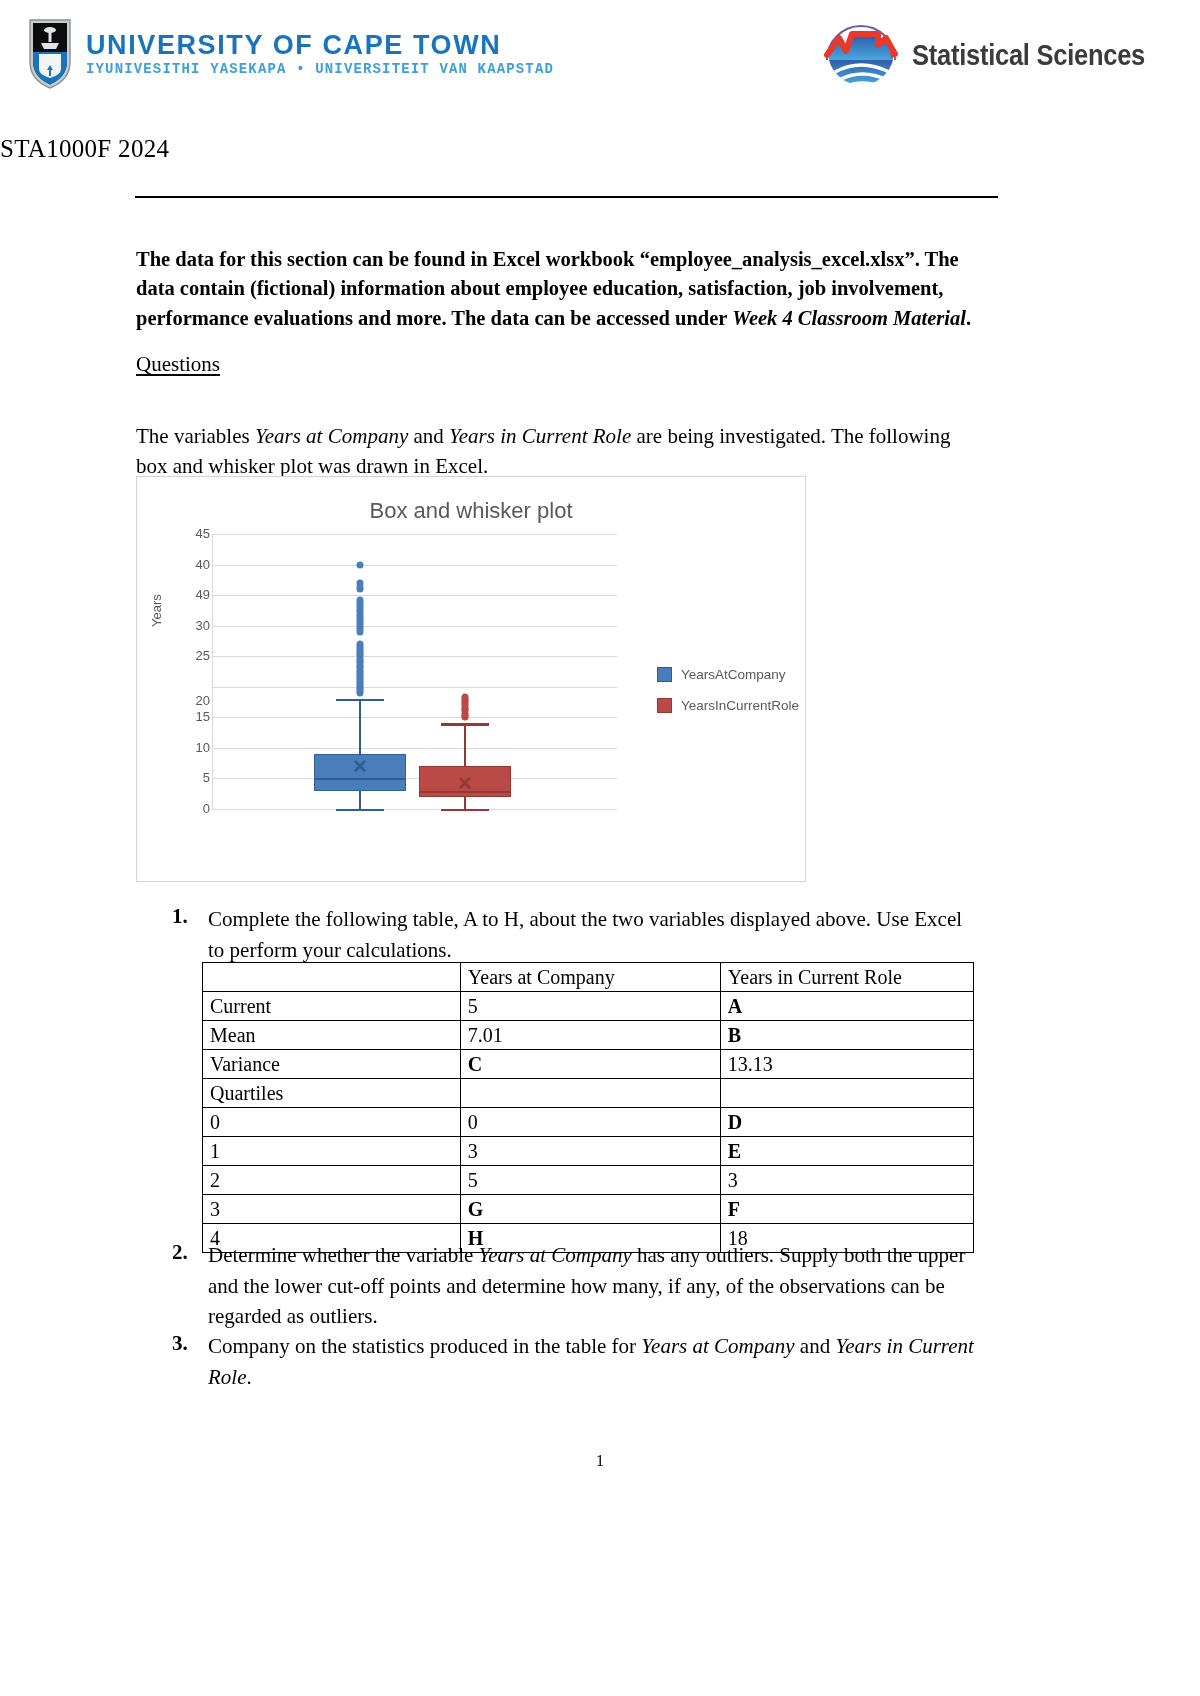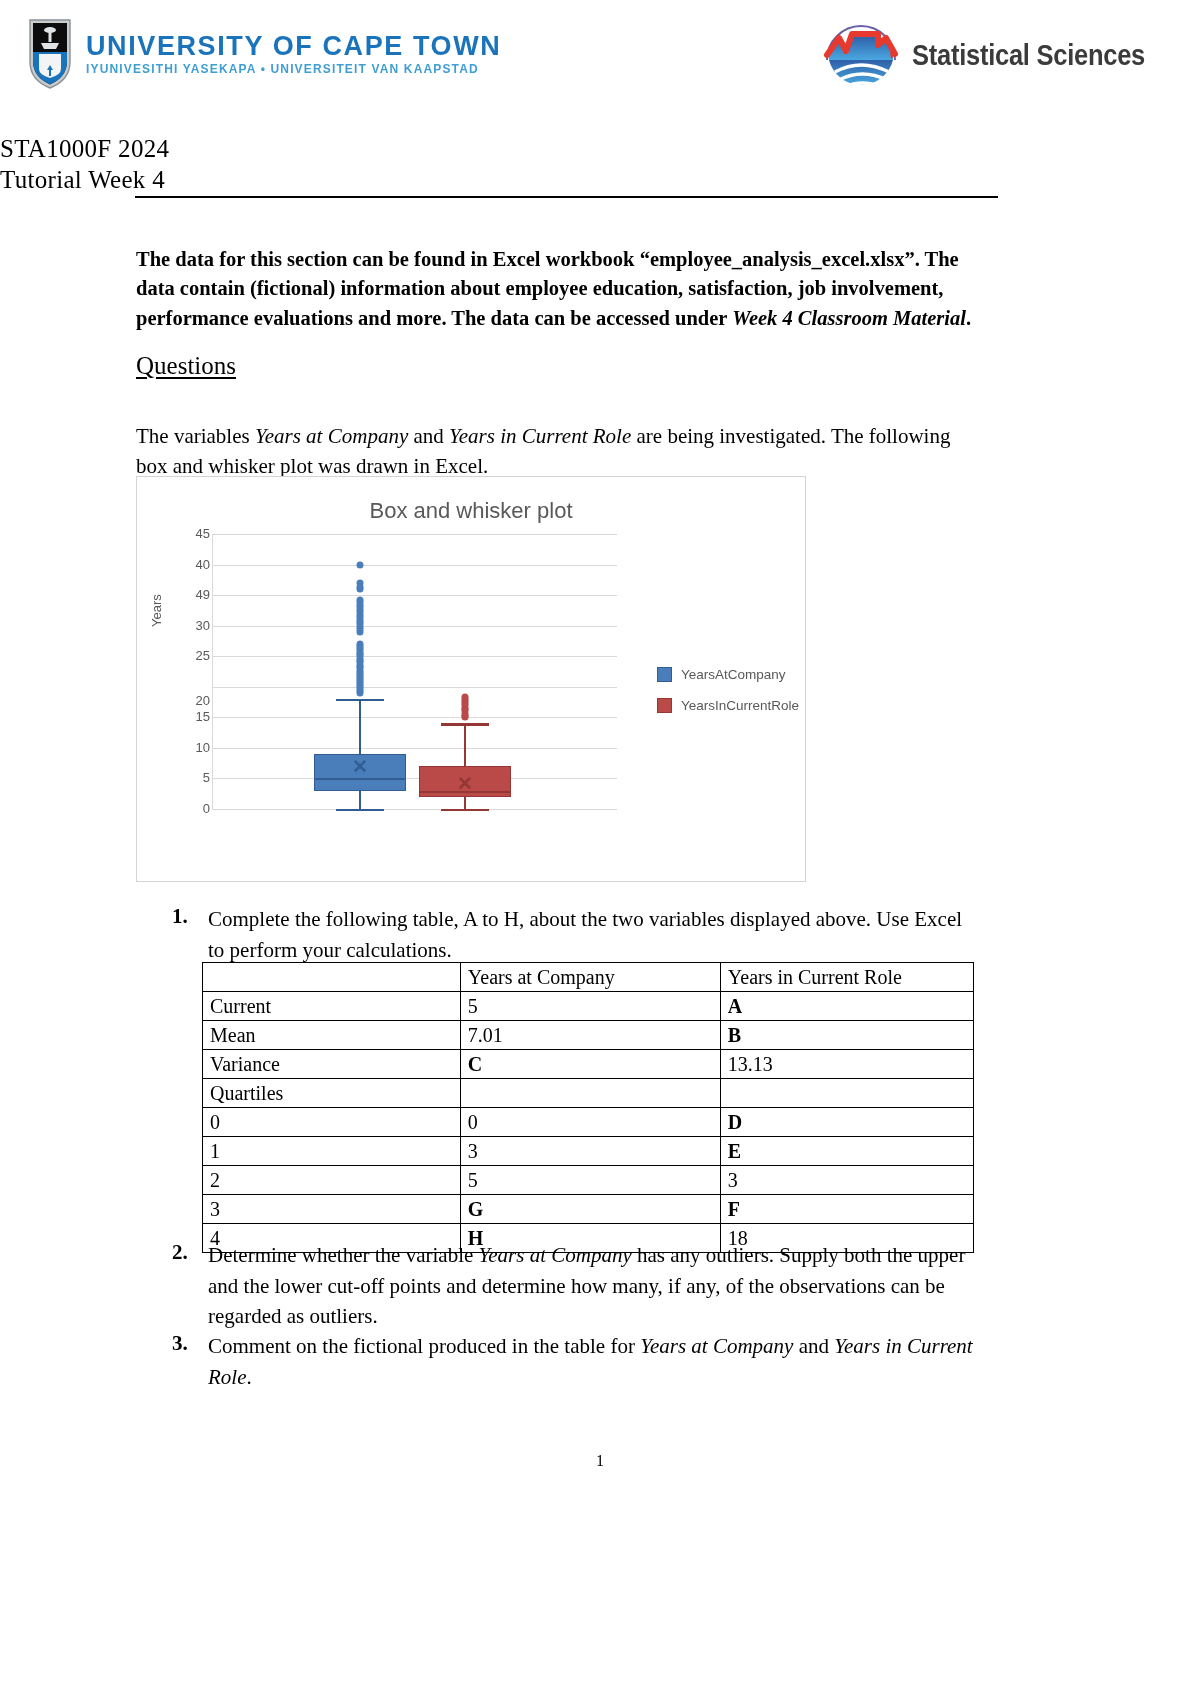--- a/index.html
+++ b/index.html
@@ -6,40 +6,40 @@
   body{width:1200px;height:1696px;position:relative;
        font-family:"Liberation Serif",serif;color:#000;}
 
   
   .header{position:absolute;left:0;top:0;width:1200px;height:110px;}
   .uct-logo{position:absolute;left:28px;top:18px;display:flex;align-items:center;gap:14px;}
   .shield{width:44px;height:72px;position:relative;}
   .uct-wordmark{display:flex;flex-direction:column;gap:3px;}
   .uct-main{font-family:"Liberation Sans",sans-serif;font-weight:bold;font-size:27px;
             letter-spacing:1.6px;color:#1a74bb;line-height:1;}
-  .uct-sub{font-family:Liberation Sans, sans-serif;font-weight:bold;font-size:12px;
+  .uct-sub{font-family:Liberation Mono, monospace;font-weight:bold;font-size:14px;
            letter-spacing:1.15px;color:#3f9fd4;line-height:1;}
 
   .stats-logo{position:absolute;left:815px;top:14px;display:flex;align-items:center;gap:2px;}
   .stats-mark{width:95px;height:82px;}
   .stats-word{font-family:"Liberation Sans",sans-serif;font-weight:bold;font-size:29px;
               color:#3b3b3b;letter-spacing:-.3px;transform:scaleX(.88);transform-origin:left center;}
 
   
   .title-block{position:absolute;left:0;top:133px;width:1200px;text-align:left;}
   .title-line{font-size:25px;line-height:31px;letter-spacing:.3px;}
   .hrule{position:absolute;left:135px;top:196px;width:863px;height:0;
          border-top:2.2px solid #000;}
 
   
   .intro{position:absolute;left:136px;top:224px;width:850px;
          font-size:20.5px;font-weight:bold;line-height:29.5px;}
   .intro i{font-style:italic;}
 
-  .questions-head{position:absolute;left:136px;top:352px;font-size:25px;
+  .questions-head{position:absolute;left:136px;top:352px;font-size:21px;
                   text-decoration:underline;text-underline-offset:3px;}
 
   .para2{position:absolute;left:136px;top:400px;width:850px;font-size:21px;line-height:30px;}
   .para2 i{font-style:italic;}
 
   
   .chart-frame{position:absolute;left:136px;top:476px;width:668px;height:404px;
                border:1px solid #d4d4d4;background:#fff;}
   .chart-title{position:absolute;left:0;top:21px;width:100%;text-align:center;
                font-family:"Liberation Sans",sans-serif;font-size:22px;color:#595959;}
@@ -124,21 +124,20 @@
       <path d="M20 58 Q46 44 74 58" fill="none" stroke="#ffffff" stroke-width="3.4"></path>
       <path d="M24 66 Q47 54 72 66" fill="none" stroke="#ffffff" stroke-width="3.4"></path>
       <path d="M30 73 Q47 65 66 73" fill="none" stroke="#ffffff" stroke-width="3.4"></path>
     </svg>
     <div class="stats-word">Statistical Sciences</div>
   </div>
 </div>
 
 <div class="title-block">
   <div class="title-line">STA1000F 2024</div>
-  <div class="title-line">Tutorial Week 4</div>
 </div>
 <div class="hrule"></div>
 
 <p class="intro"><span>The data for this section can be found in Excel workbook “employee_analysis_excel.xlsx”. The data contain (fictional) information about employee education, satisfaction, job involvement, performance evaluations and more. The data can be accessed under </span><i>Week 4 Classroom Material</i><span>.</span></p>
 
 <div class="questions-head">Questions</div>
 
 <p class="para2"><span>The variables </span><i>Years at Company</i><span> and </span><i>Years in Current Role</i><span> are being investigated. The following box and whisker plot was drawn in Excel.</span></p>
 
 <div class="chart-frame">
@@ -302,15 +301,15 @@
         <td class="c1 bold">H</td>
         <td class="c2">18</td>
       </tr>
     </tbody>
 </table>
 
 <div class="qnum" style="left:172px;top:1240px;">2.</div>
 <div class="qitem" style="left:208px;top:1240px;width:770px;"><span>Determine whether the variable </span><i>Years at Company</i><span> has any outliers. Supply both the upper and the lower cut-off points and determine how many, if any, of the observations can be regarded as outliers.</span></div>
 
 <div class="qnum" style="left:172px;top:1331px;">3.</div>
-<div class="qitem" style="left:208px;top:1331px;width:770px;"><span>Comment on the fictional produced in the table for </span><i>Years at Company</i><span> and </span><i>Years in Current Role</i><span>.</span></div>
+<div class="qitem" style="left:208px;top:1331px;width:770px;"><span>Company on the statistics produced in the table for </span><i>Years at Company</i><span> and </span><i>Years in Current Role</i><span>.</span></div>
 
 <div class="pagenum">1</div>
 
 </body></html>

